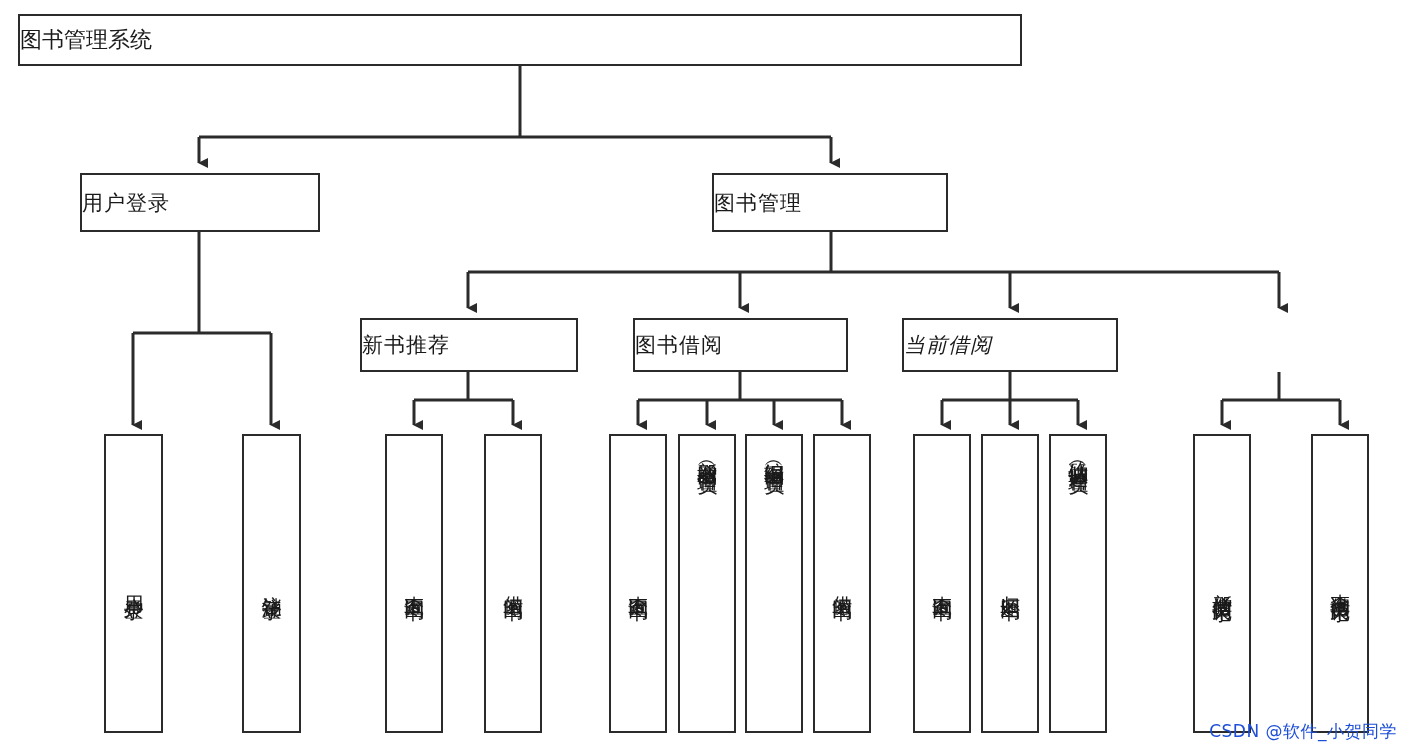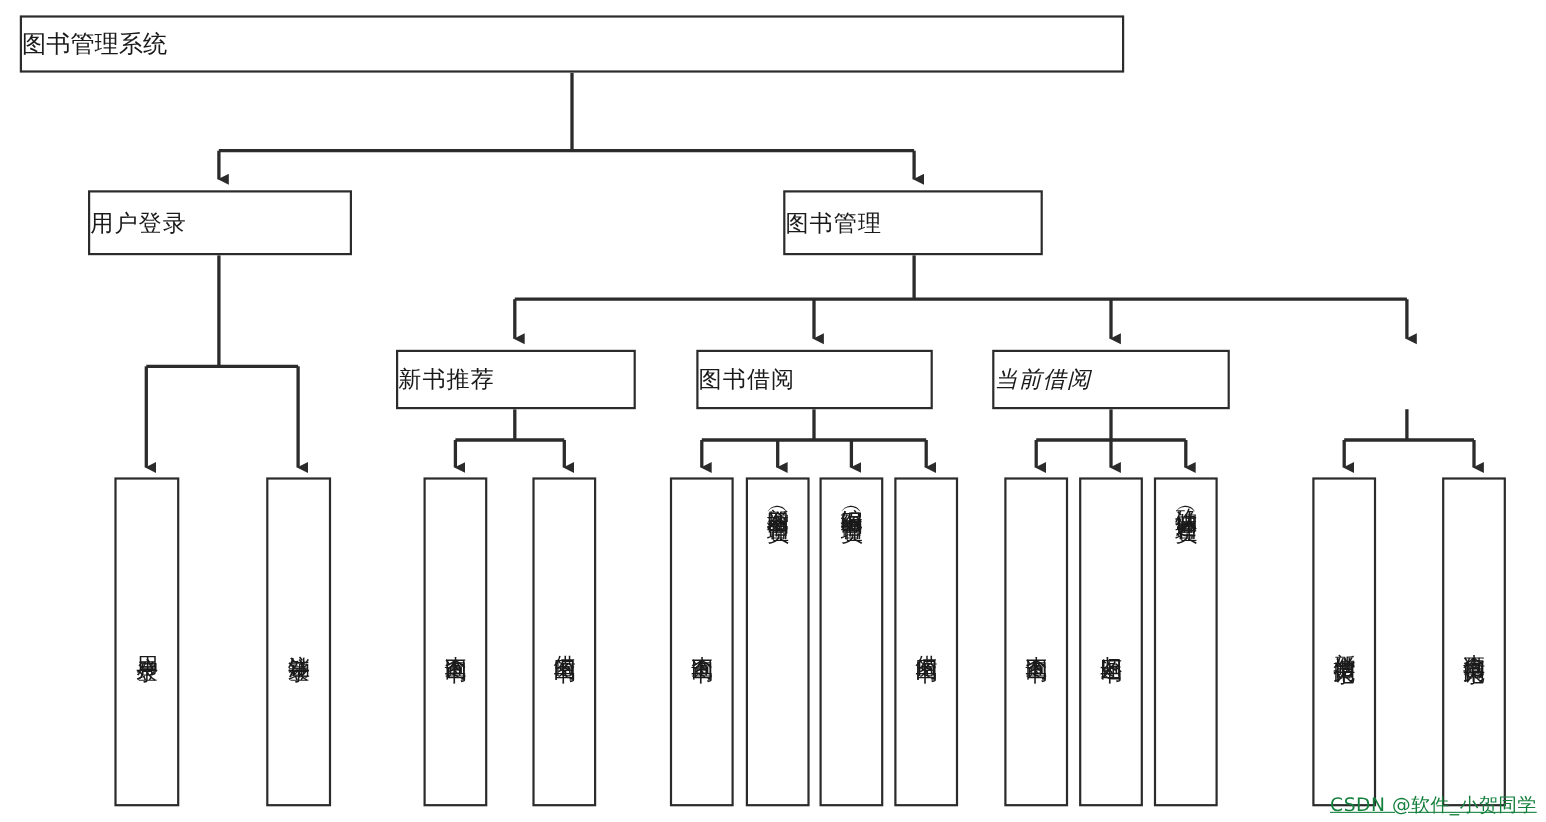--- a/index.html
+++ b/index.html
@@ -68,24 +68,23 @@
   }
   .leaf-inner.centered {
     align-items: center;
     padding-top: 0;
   }
   #watermark {
     position: absolute;
     right: 8px;
     bottom: 4px;
     font-size: 17px;
-    color: #15803d;
+    color: #1d4ed8;
     letter-spacing: 0.5px;
     white-space: nowrap;
-    text-decoration: underline;
   }
 </style>
 </head>
 <body>
 
 <div id="canvas">
 
   <svg class="edges" viewBox="0 0 1405 747">
     <defs>
       <marker id="arrow" markerWidth="11" markerHeight="11" refX="5" refY="9" orient="auto" markerUnits="userSpaceOnUse">

